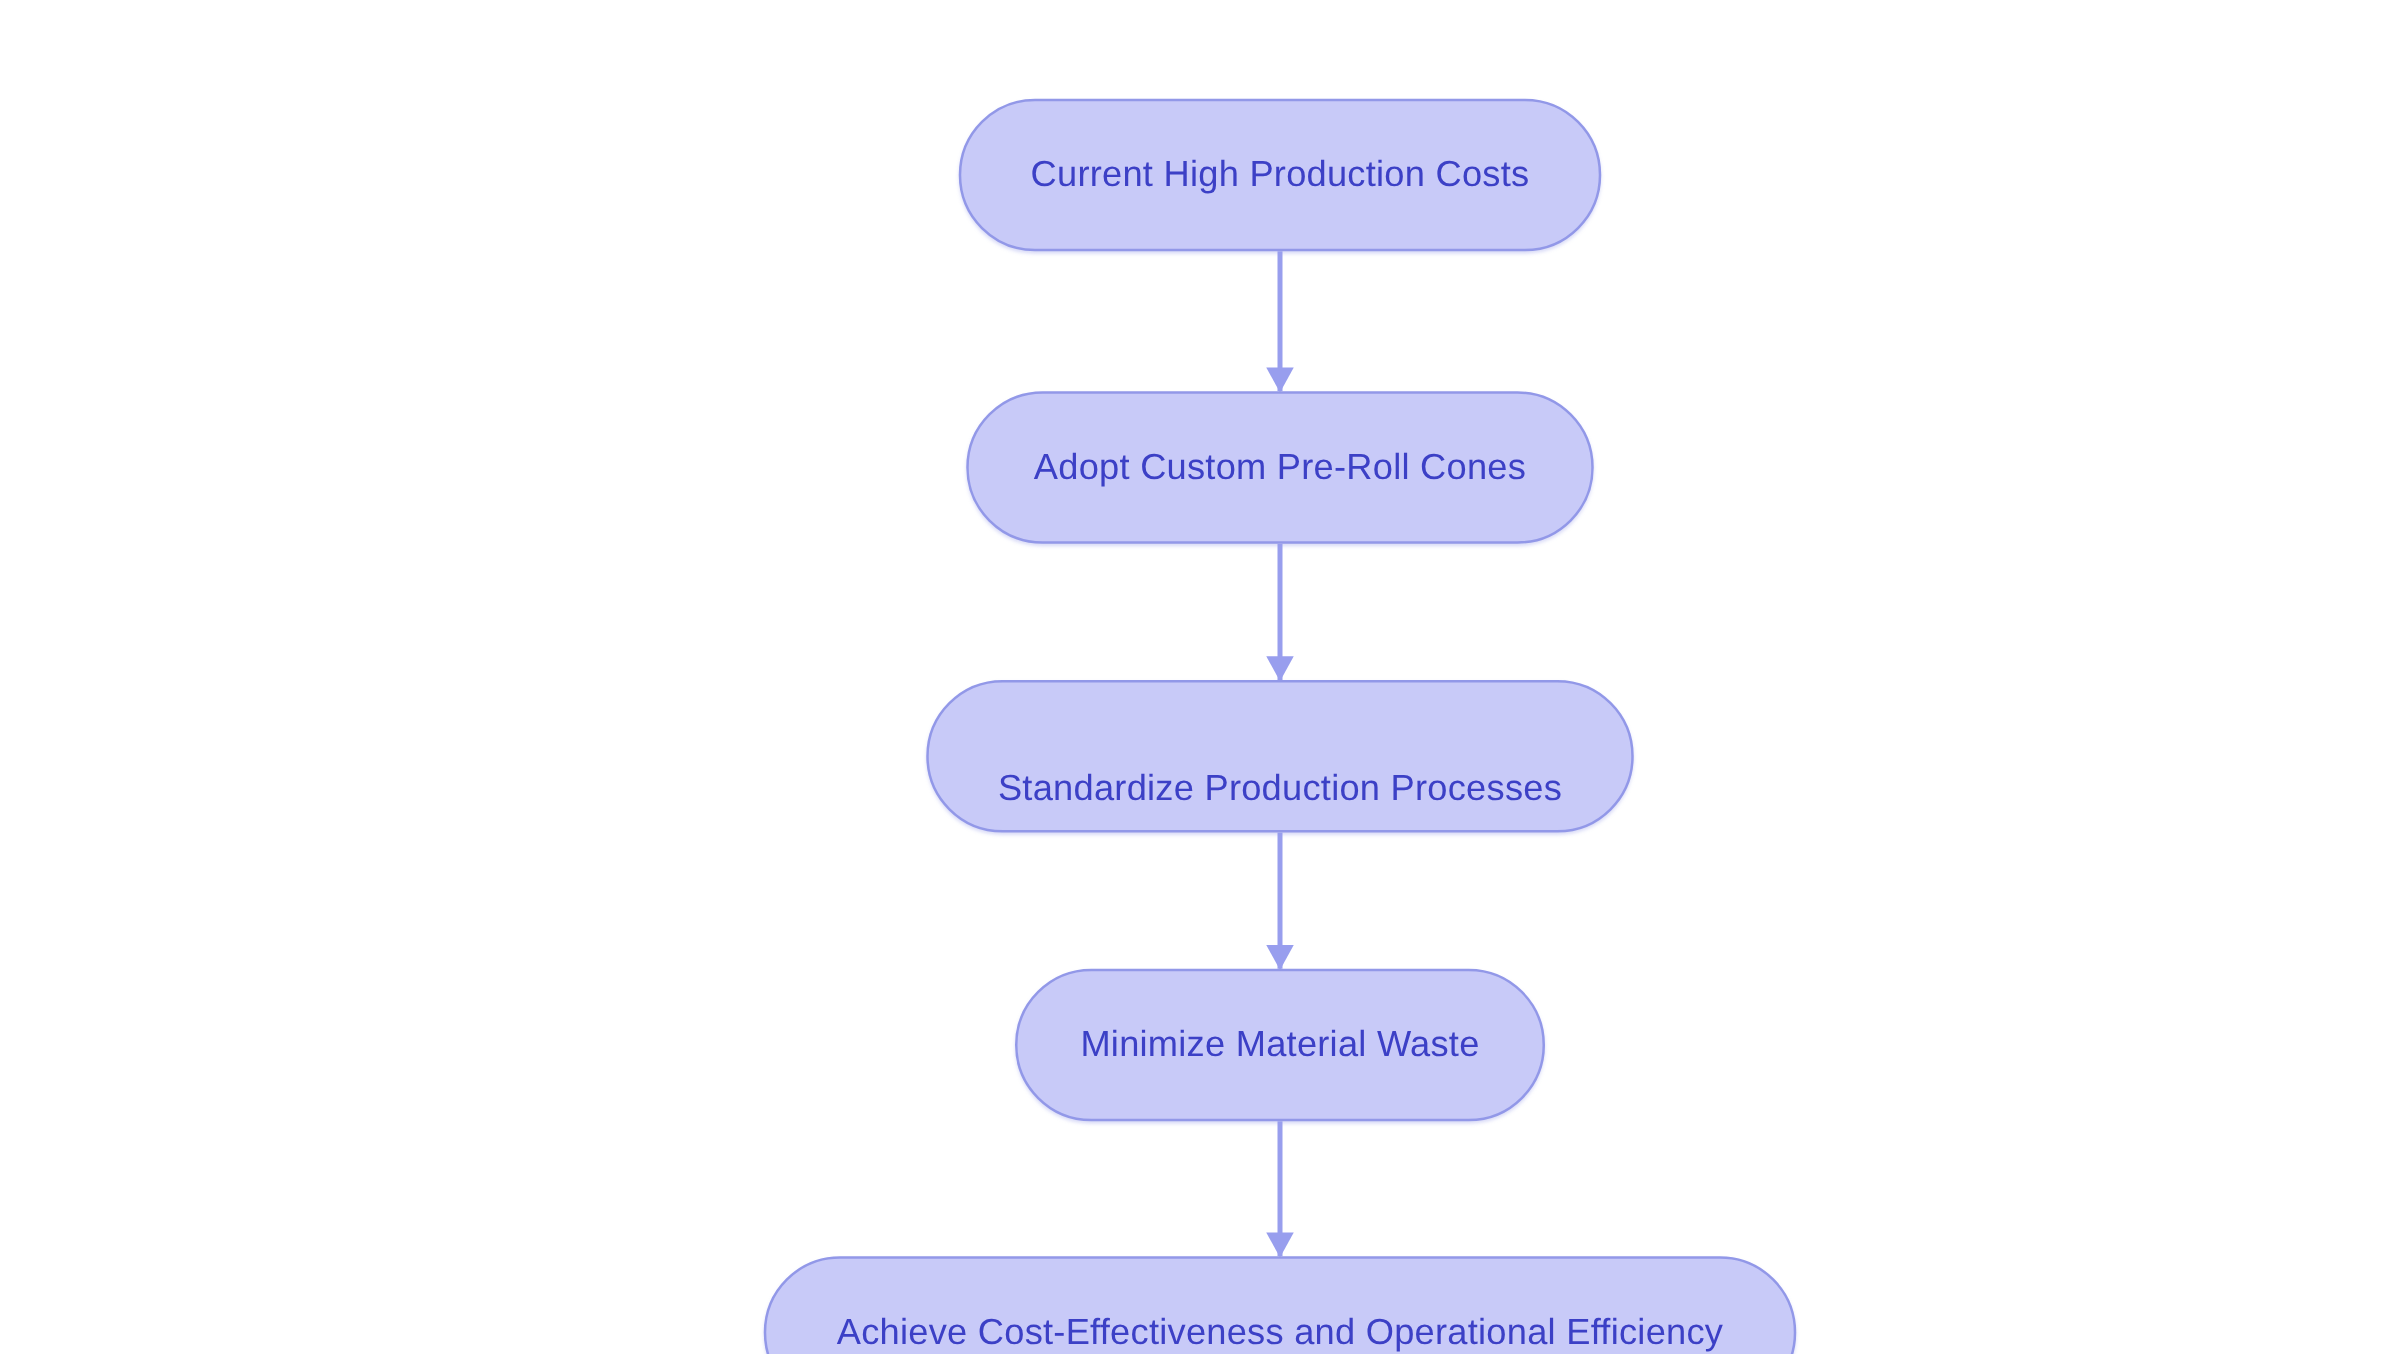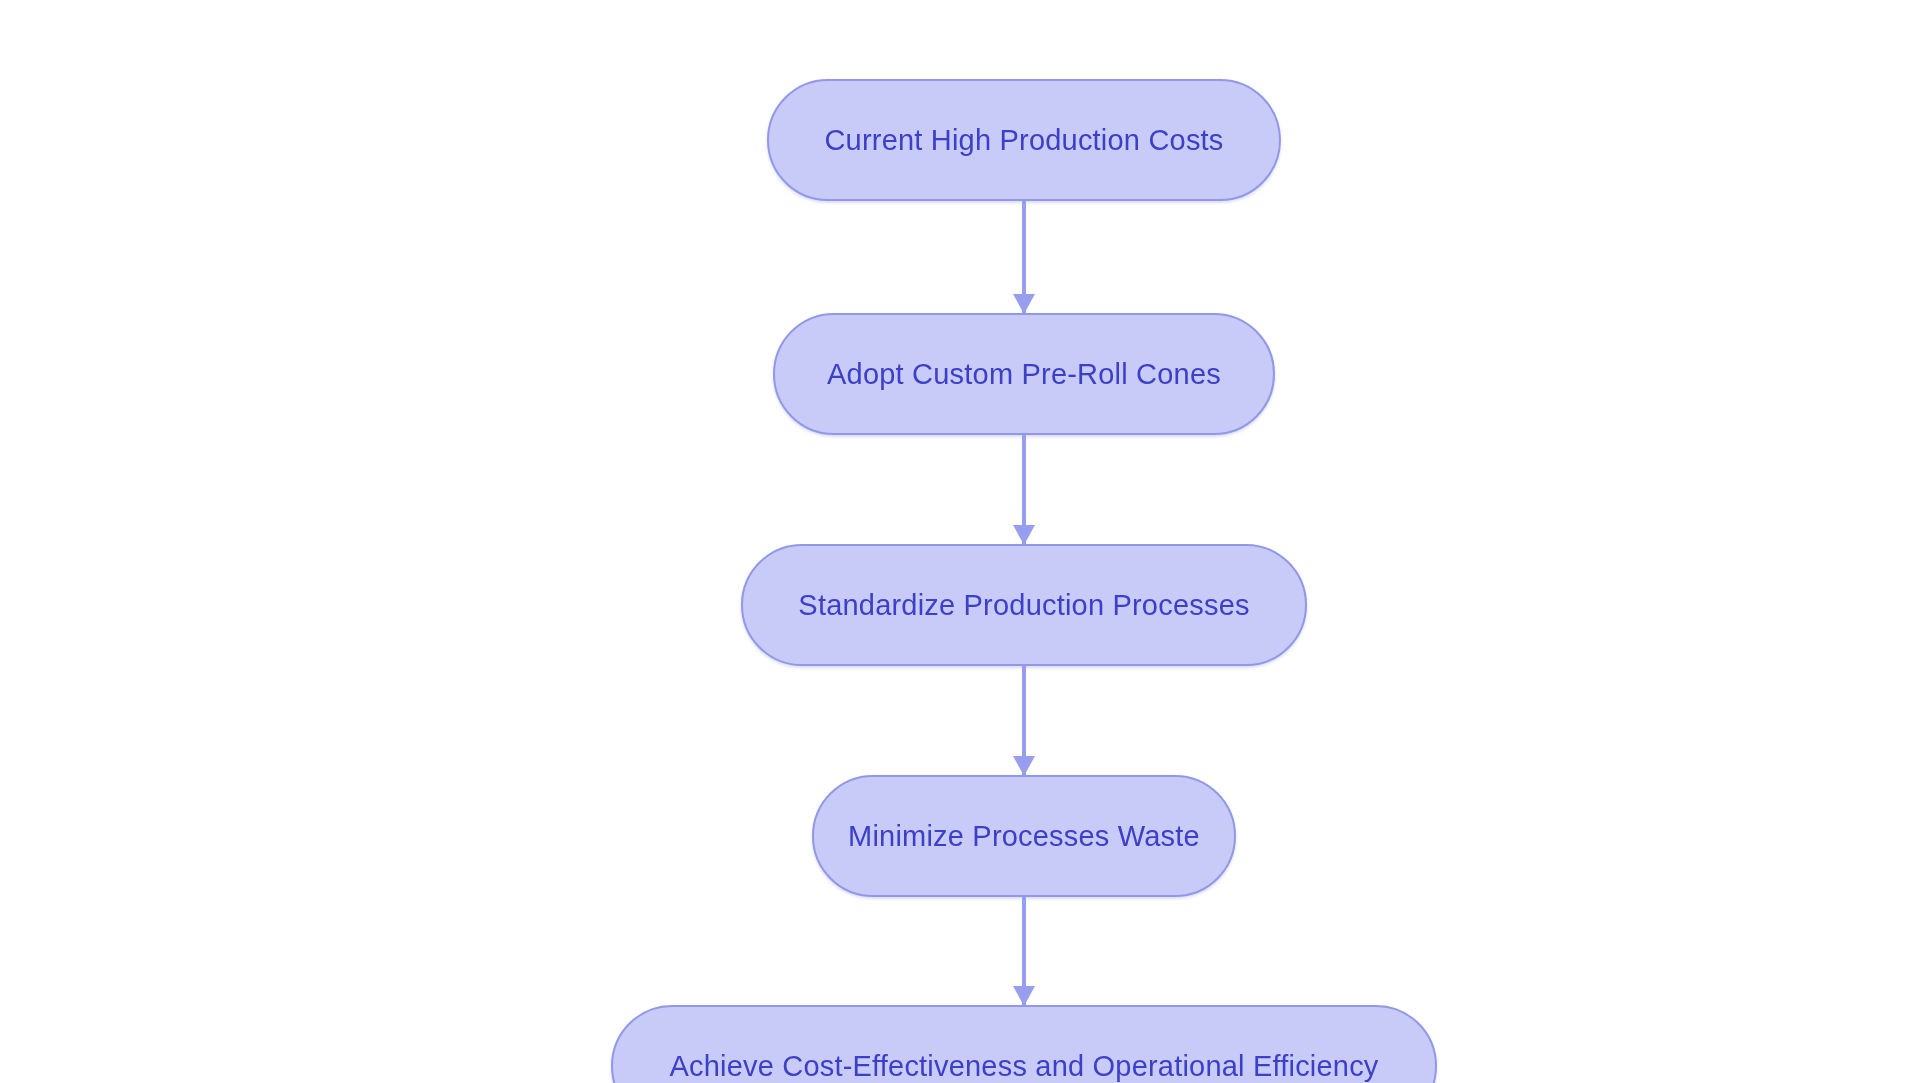--- a/index.html
+++ b/index.html
@@ -34,21 +34,21 @@
     border-radius: 62px;
     box-shadow: 0 2px 3px rgba(146, 152, 232, 0.35);
     color: var(--node-text);
     font-size: 29px;
     letter-spacing: 0.2px;
     white-space: nowrap;
     text-align: center;
   }
   .n1 { left: 703px; top: 15px;  width: 514px; }
   .n2 { left: 709px; top: 249px; width: 502px; justify-content: center; }
-  .n3 { left: 677px; top: 480px; width: 566px; }
+  .n3 { left: 677px; top: 480px; width: 566px; align-items: flex-end; }
   .n4 { left: 748px; top: 711px; width: 424px; }
   .n5 { left: 547px; top: 941px; width: 826px; }
 
   .arrow {
     position: absolute;
     left: 958px;
     width: 4px;
     background: var(--arrow-color);
   }
   .arrow::after {
@@ -85,21 +85,21 @@
 
   <div class="arrow a2"></div>
 
   <div class="node n3">
     <span>Standardize Production Processes</span>
   </div>
 
   <div class="arrow a3"></div>
 
   <div class="node n4">
-    <span>Minimize Processes Waste</span>
+    <span>Minimize Material Waste</span>
   </div>
 
   <div class="arrow a4"></div>
 
   <div class="node n5">
     <span>Achieve Cost-Effectiveness and Operational Efficiency</span>
   </div>
 
 </div>
 

